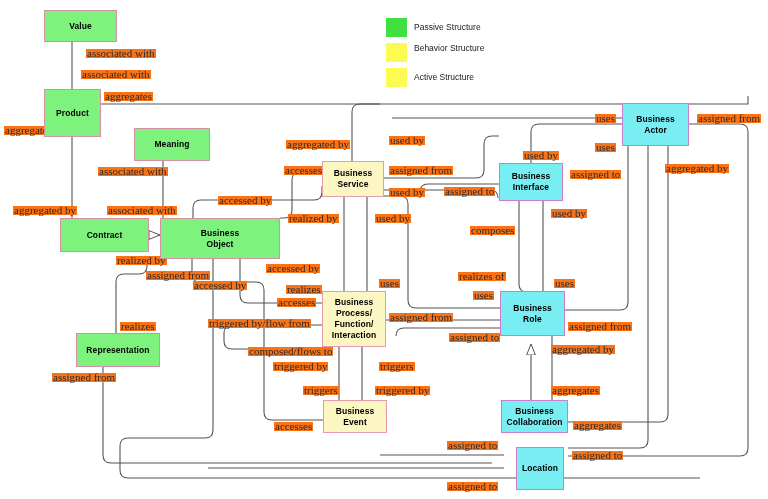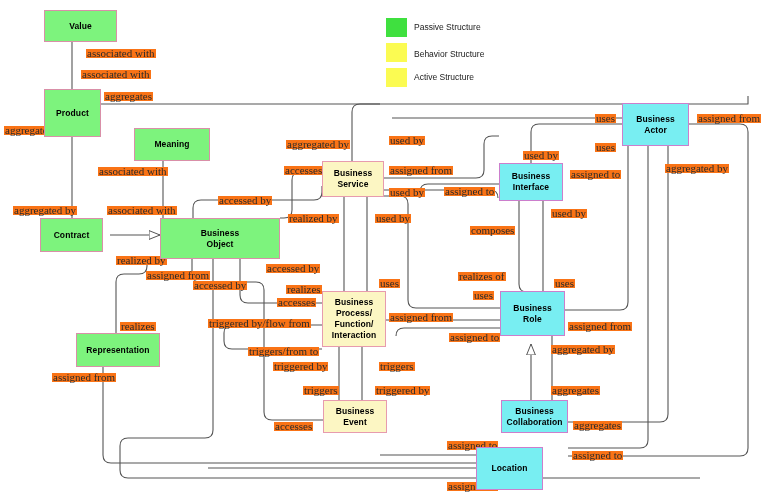--- a/index.html
+++ b/index.html
@@ -161,36 +161,36 @@
       <path d="M504,455 L380,455"></path>
 
       <path d="M500,328 L404,328 Q396,328 396,336"></path>
     </g>
   </svg>
 
   <div class="legend-swatch passive" style="left:386px; top:18px;"></div>
   <div class="legend-label" style="left:414px; top:18px;">Passive Structure</div>
 
   <div class="legend-swatch behavior" style="left:386px; top:43px;"></div>
-  <div class="legend-label" style="left:414px; top:45px;text-align:center;">Behavior Structure</div>
+  <div class="legend-label" style="left:414px; top:39px;text-align:center;">Behavior Structure</div>
 
   <div class="legend-swatch active" style="left:386px; top:68px;"></div>
   <div class="legend-label" style="left:414px; top:68px;">Active Structure</div>
 
   <div id="nodes-layer">
       <div class="node passive" style="left: 44px; top: 10px; width: 73px; height: 32px;">
         <span>Value</span>
       </div>
       <div class="node passive" style="left: 44px; top: 89px; width: 57px; height: 48px;">
         <span>Product</span>
       </div>
       <div class="node passive" style="left: 134px; top: 128px; width: 76px; height: 33px;">
         <span>Meaning</span>
       </div>
-      <div class="node passive" style="left: 40px; top: 218px; width: 63px; height: 34px;">
+      <div class="node passive" style="left: 60px; top: 218px; width: 89px; height: 34px;">
         <span>Contract</span>
       </div>
       <div class="node passive" style="left: 160px; top: 218px; width: 120px; height: 41px;">
         <span>Business<br>Object</span>
       </div>
       <div class="node passive" style="left: 76px; top: 333px; width: 84px; height: 34px;">
         <span>Representation</span>
       </div>
       <div class="node behavior" style="left: 322px; top: 161px; width: 62px; height: 36px;">
         <span>Business<br>Service</span>
@@ -206,21 +206,21 @@
       </div>
       <div class="node active" style="left: 499px; top: 163px; width: 64px; height: 38px;">
         <span>Business<br>Interface</span>
       </div>
       <div class="node active" style="left: 500px; top: 291px; width: 65px; height: 45px;">
         <span>Business<br>Role</span>
       </div>
       <div class="node active" style="left: 501px; top: 400px; width: 67px; height: 33px;">
         <span>Business<br>Collaboration</span>
       </div>
-      <div class="node active" style="left: 476px; top: 447px; width: 67px; height: 43px;">
+      <div class="node active" style="left: 516px; top: 447px; width: 48px; height: 43px;">
         <span>Location</span>
       </div>
     </div>
   <div id="labels-layer">
       <div class="edge-label" style="left: 86px; top: 49px;">associated with</div>
       <div class="edge-label" style="left: 81px; top: 70px;">associated with</div>
       <div class="edge-label" style="left: 104px; top: 92px;">aggregates</div>
       <div class="edge-label" style="left: 4px; top: 126px;">aggregates</div>
       <div class="edge-label" style="left: 13px; top: 206px;">aggregated by</div>
       <div class="edge-label" style="left: 98px; top: 167px;">associated with</div>
@@ -231,21 +231,21 @@
       <div class="edge-label" style="left: 288px; top: 214px;">realized by</div>
       <div class="edge-label" style="left: 116px; top: 256px;">realized by</div>
       <div class="edge-label" style="left: 146px; top: 271px;">assigned from</div>
       <div class="edge-label" style="left: 193px; top: 281px;">accessed by</div>
       <div class="edge-label" style="left: 266px; top: 264px;">accessed by</div>
       <div class="edge-label" style="left: 286px; top: 285px;">realizes</div>
       <div class="edge-label" style="left: 277px; top: 298px;">accesses</div>
       <div class="edge-label" style="left: 120px; top: 322px;">realizes</div>
       <div class="edge-label" style="left: 52px; top: 373px;">assigned from</div>
       <div class="edge-label" style="left: 208px; top: 319px;">triggered by/flow from</div>
-      <div class="edge-label" style="left: 248px; top: 347px;">triggers/from to</div>
+      <div class="edge-label" style="left: 248px; top: 347px;">composed/flows to</div>
       <div class="edge-label" style="left: 273px; top: 362px;">triggered by</div>
       <div class="edge-label" style="left: 303px; top: 386px;">triggers</div>
       <div class="edge-label" style="left: 379px; top: 362px;">triggers</div>
       <div class="edge-label" style="left: 375px; top: 386px;">triggered by</div>
       <div class="edge-label" style="left: 274px; top: 422px;">accesses</div>
       <div class="edge-label" style="left: 389px; top: 136px;">used by</div>
       <div class="edge-label" style="left: 389px; top: 166px;">assigned from</div>
       <div class="edge-label" style="left: 389px; top: 188px;">used by</div>
       <div class="edge-label" style="left: 375px; top: 214px;">used by</div>
       <div class="edge-label" style="left: 379px; top: 279px;">uses</div>

